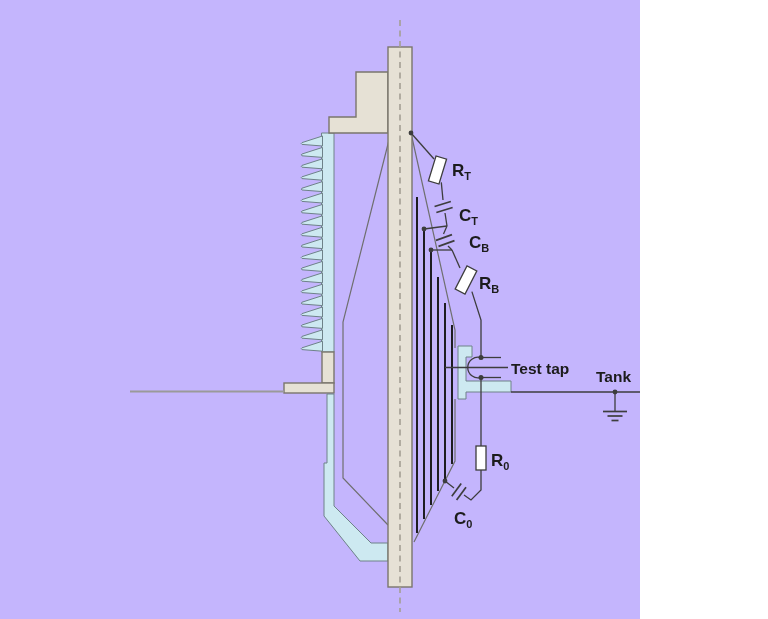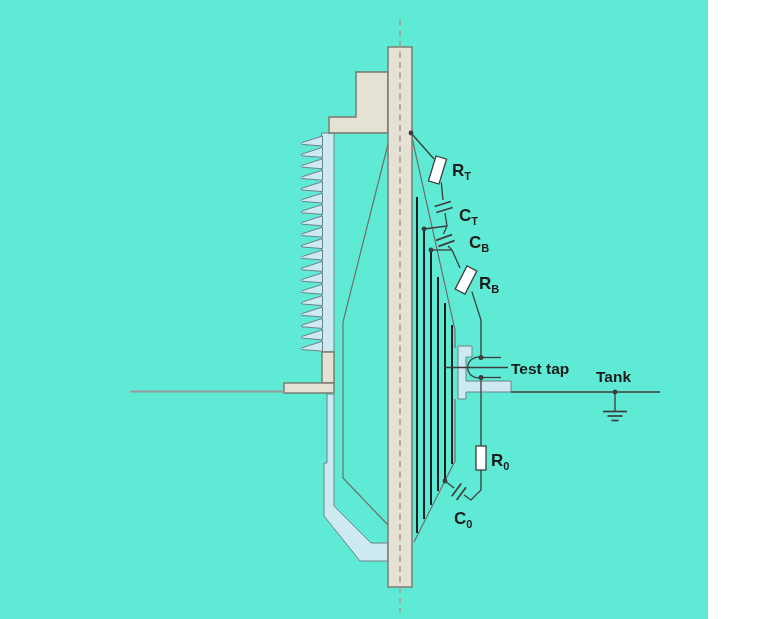--- a/index.html
+++ b/index.html
@@ -1,16 +1,16 @@
 <!DOCTYPE html>
 <html style="--body-fill: #e6e1d5; --body-stroke: #7a766c; --insulator-fill: #cde9f1; --insulator-stroke: #6e8289; --outline: #6f6f6f; --circuit: #3d3d3d; --foil: #161616; --label: #1c1c1c; --dash: #a49f93; --tank-line-left: #9a9a9a;"><head>
 <meta charset="utf-8">
 <style>
   html,body{margin:0;padding:0;background:#ffffff;}
-  .stage{width:708px;height:619px;position:relative;background:#5eead4;overflow:hidden;text-align:center;}
+  .stage{width:640px;height:619px;position:relative;background:#c4b5fd;overflow:hidden;text-align:center;}
   svg{display:block;}
   .body-part{fill:var(--body-fill);stroke:var(--body-stroke);stroke-width:1.4;}
   .insul{fill:var(--insulator-fill);stroke:var(--insulator-stroke);stroke-width:1;stroke-linejoin:round;}
   .outline{fill:none;stroke:var(--outline);stroke-width:1.2;}
   .foil{stroke:var(--foil);stroke-width:1.9;stroke-linecap:butt;}
   .wire{fill:none;stroke:var(--circuit);stroke-width:1.3;}
   .plate{stroke:var(--circuit);stroke-width:1.7;}
   .res{fill:#ffffff;stroke:var(--circuit);stroke-width:1.3;}
   .dot{fill:var(--circuit);}
   .dash{stroke:var(--dash);stroke-width:1.6;stroke-dasharray:6 4.5;fill:none;}

